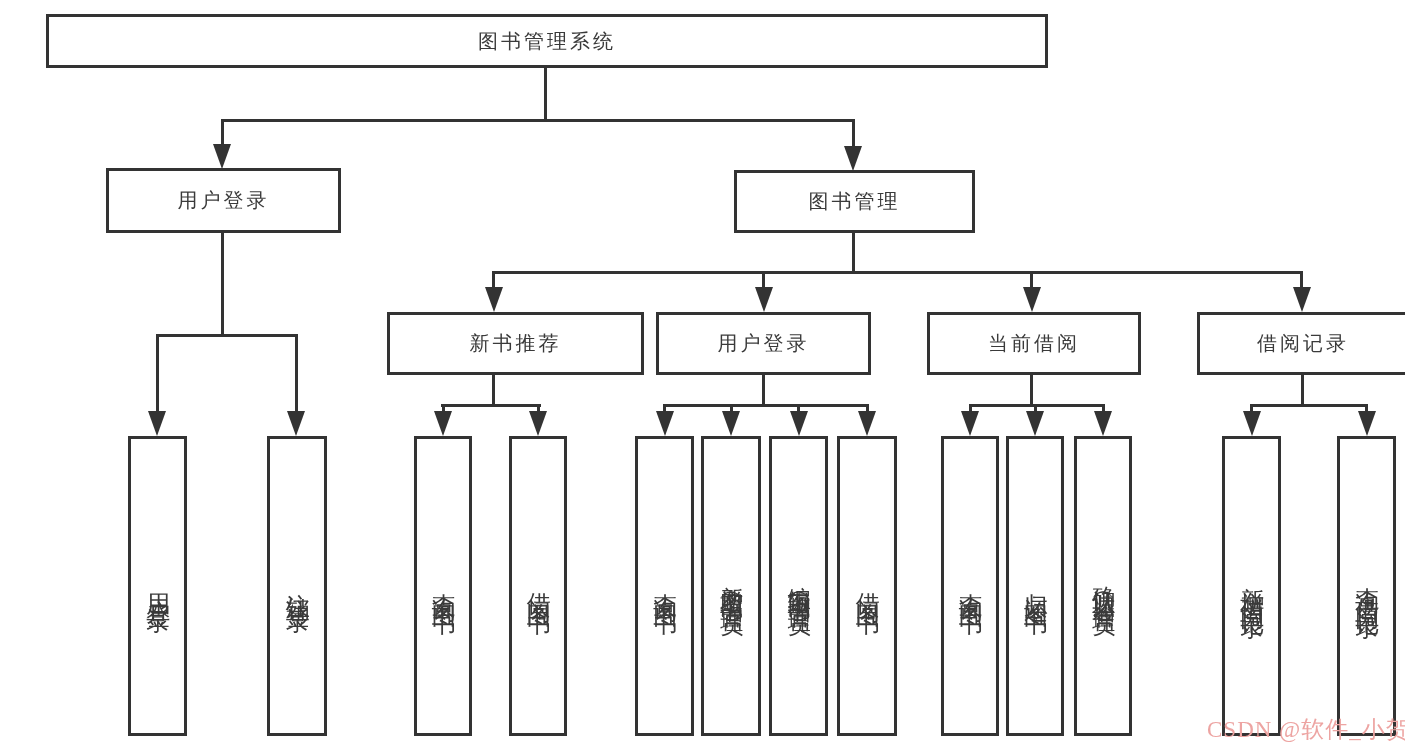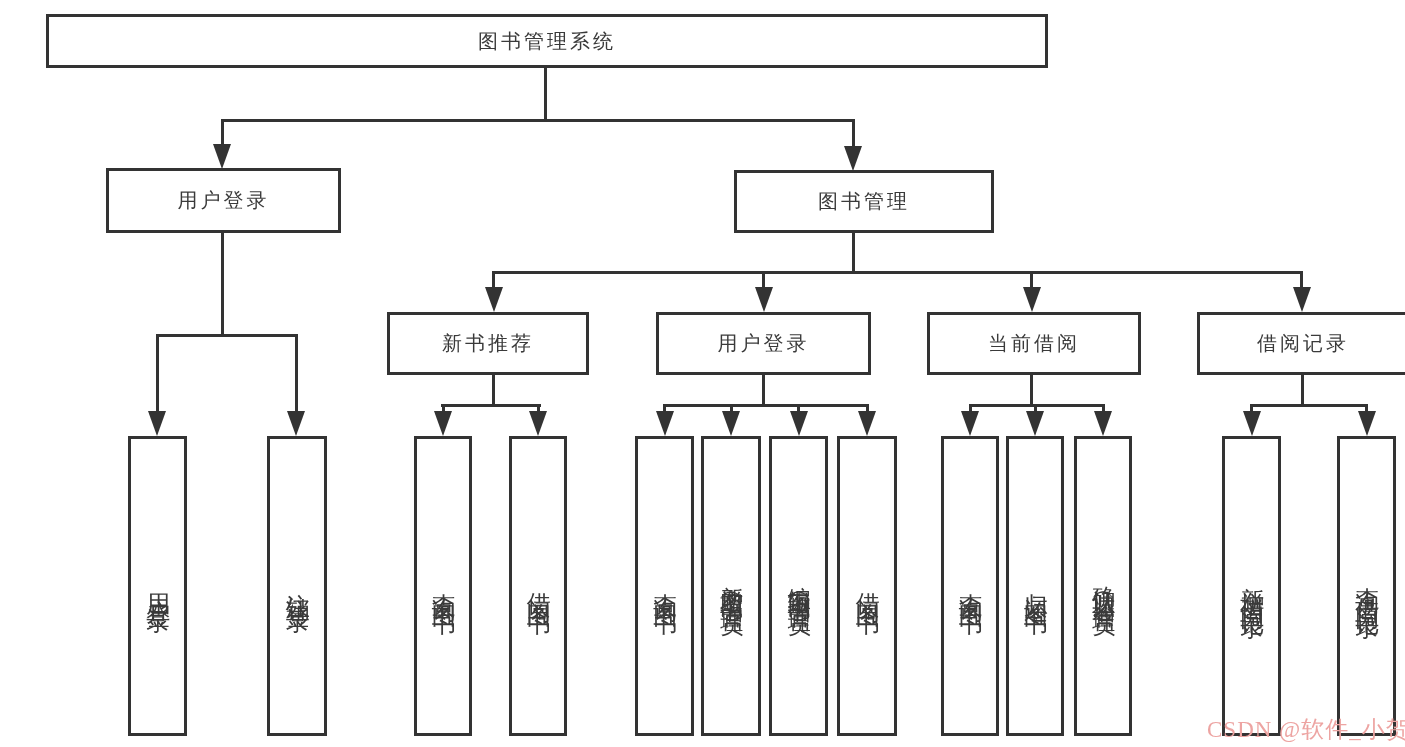--- a/index.html
+++ b/index.html
@@ -65,21 +65,21 @@
   <div class="v-line" style="left:520px;top:68px;height:53px;"></div>
   <div class="h-line" style="left:197px;top:119px;width:634px;"></div>
   <div class="v-line" style="left:197px;top:119px;height:28px;"></div>
   <div class="arrow-down" style="left:189px;top:144px;"></div>
   <div class="v-line" style="left:828px;top:119px;height:30px;"></div>
   <div class="arrow-down" style="left:820px;top:146px;"></div>
 
   <div class="box" style="left:82px;top:168px;width:235px;height:65px;">
     <span class="h-label">用户登录</span>
   </div>
-  <div class="box" style="left:710px;top:170px;width:260px;height:63px;align-items:center;">
+  <div class="box" style="left:710px;top:170px;width:241px;height:63px;align-items:center;">
     <span class="h-label">图书管理</span>
   </div>
 
   <div class="v-line" style="left:197px;top:232px;height:104px;"></div>
   <div class="h-line" style="left:132px;top:334px;width:142px;"></div>
   <div class="v-line" style="left:132px;top:334px;height:80px;"></div>
   <div class="arrow-down" style="left:124px;top:411px;"></div>
   <div class="v-line" style="left:271px;top:334px;height:80px;"></div>
   <div class="arrow-down" style="left:263px;top:411px;"></div>
 
@@ -87,21 +87,21 @@
   <div class="h-line" style="left:468px;top:271px;width:811px;"></div>
   <div class="v-line" style="left:468px;top:271px;height:20px;"></div>
   <div class="arrow-down" style="left:461px;top:287px;"></div>
   <div class="v-line" style="left:738px;top:271px;height:20px;"></div>
   <div class="arrow-down" style="left:731px;top:287px;"></div>
   <div class="v-line" style="left:1006px;top:271px;height:20px;"></div>
   <div class="arrow-down" style="left:999px;top:287px;"></div>
   <div class="v-line" style="left:1276px;top:271px;height:20px;"></div>
   <div class="arrow-down" style="left:1269px;top:287px;"></div>
 
-  <div class="box" style="left:363px;top:312px;width:202px;height:63px;">
+  <div class="box" style="left:363px;top:312px;width:257px;height:63px;">
     <span class="h-label">新书推荐</span>
   </div>
   <div class="box" style="left:632px;top:312px;width:215px;height:63px;">
     <span class="h-label">用户登录</span>
   </div>
   <div class="box" style="left:903px;top:312px;width:214px;height:63px;">
     <span class="h-label">当前借阅</span>
   </div>
   <div class="box" style="left:1173px;top:312px;width:212px;height:63px;">
     <span class="h-label">借阅记录</span>

